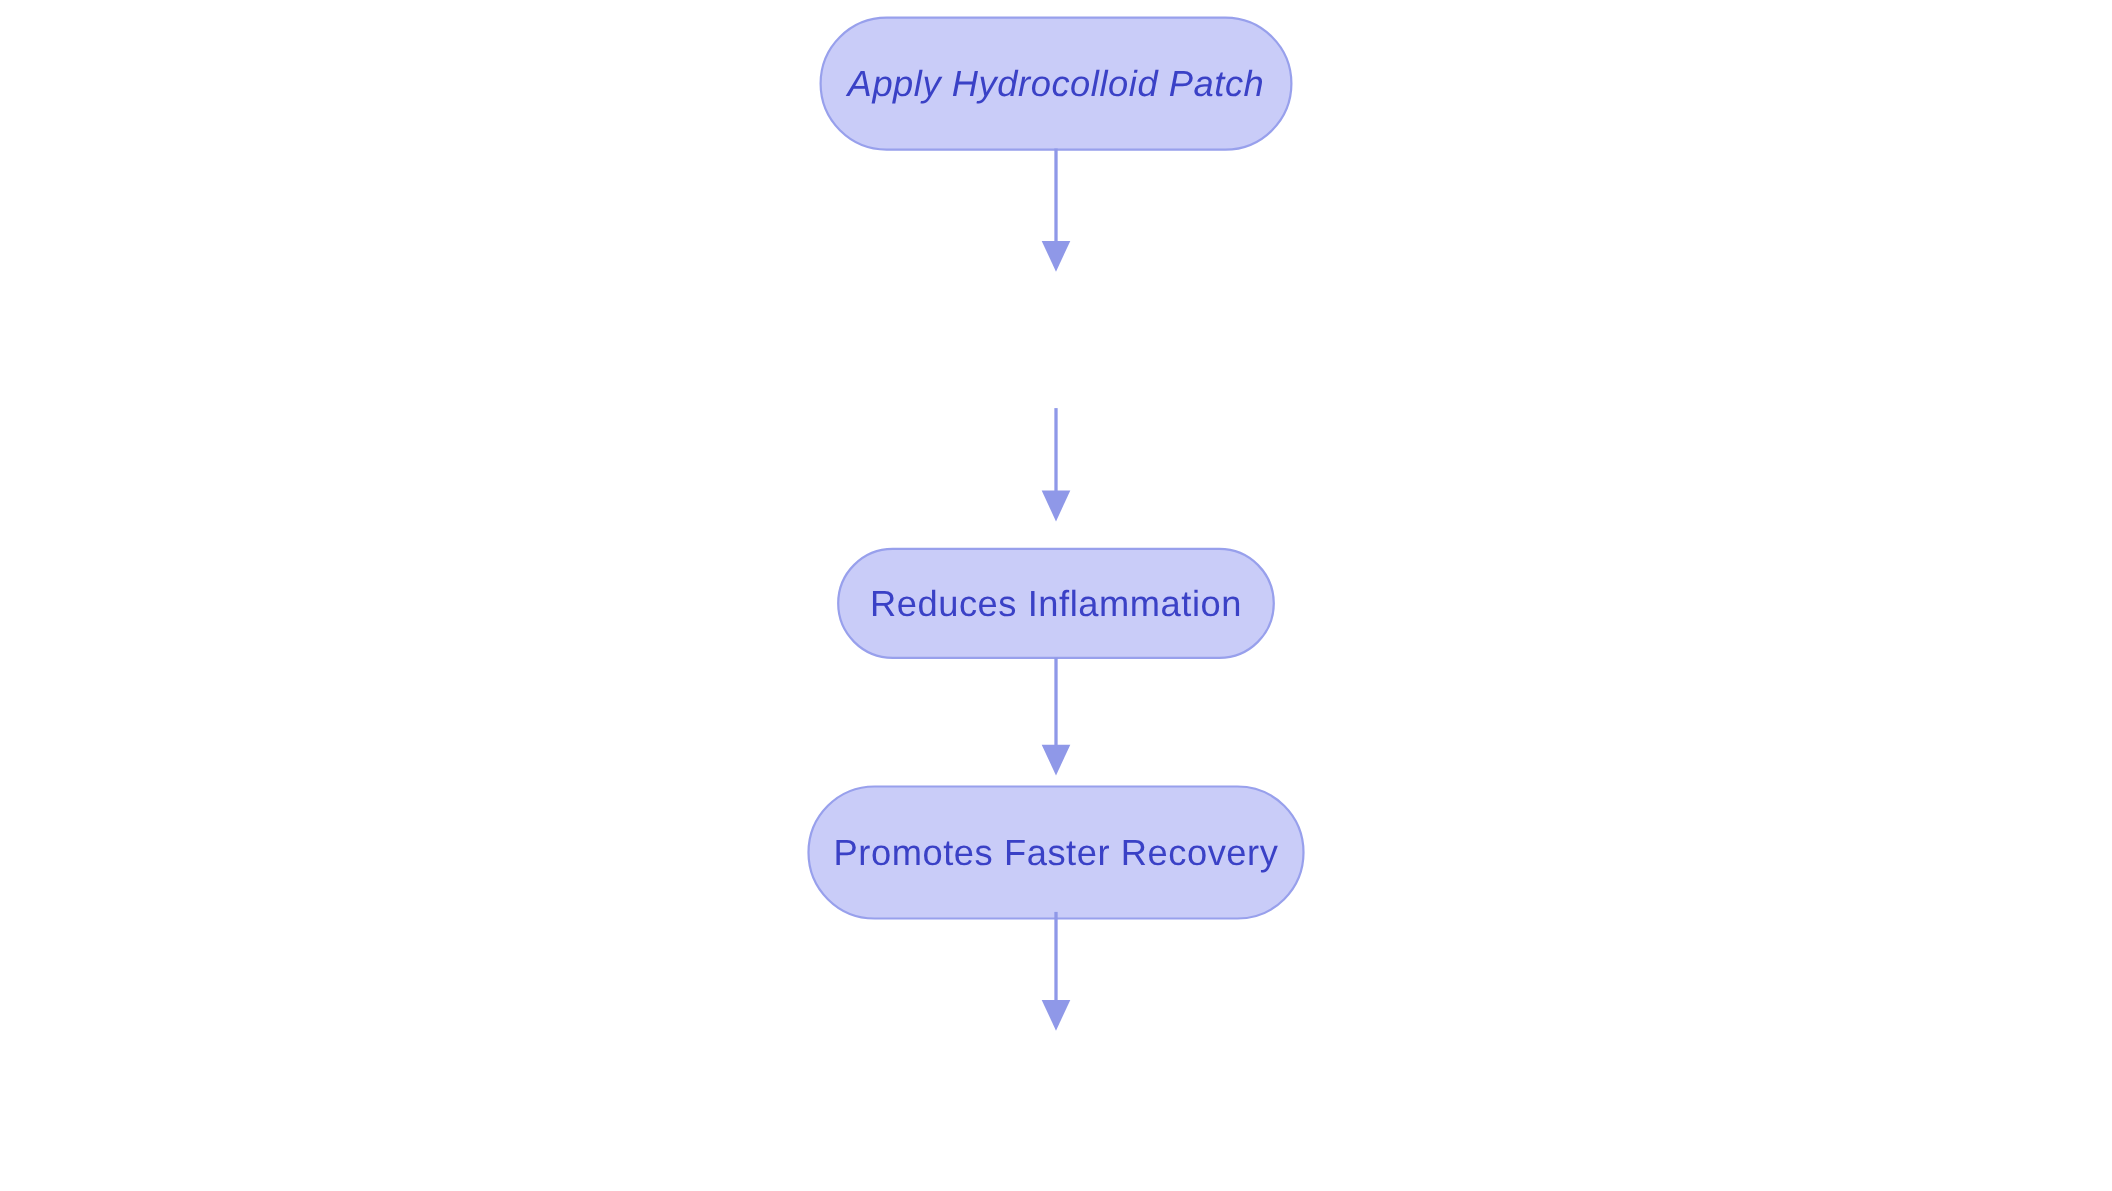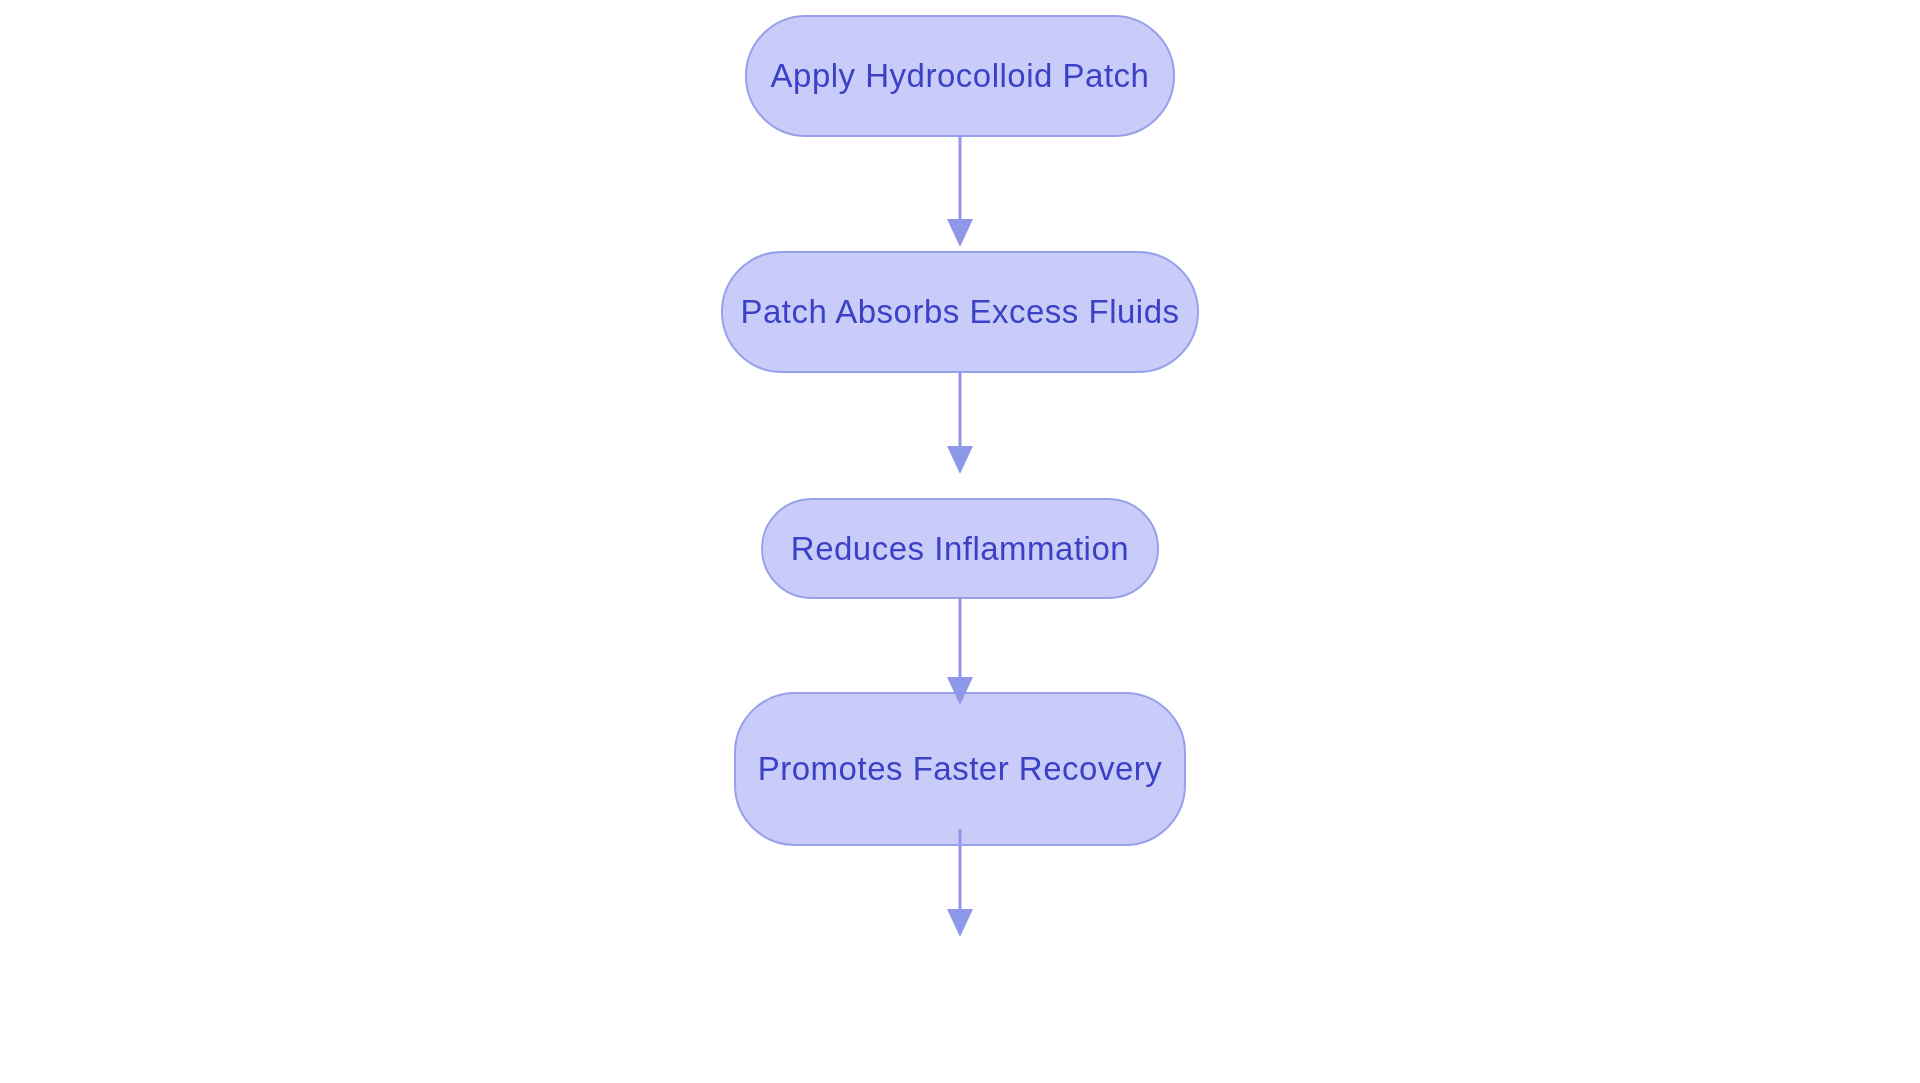--- a/index.html
+++ b/index.html
@@ -51,30 +51,27 @@
     height: 0;
     border-left: 13px solid transparent;
     border-right: 13px solid transparent;
     border-top: 28px solid var(--arrow-color, #8f98e8);
   }
 </style>
 </head>
 <body>
 
 <div class="canvas" style="--node-fill: #c9ccf8; --node-border: #98a0ec; --node-text: #3a41c6; --arrow-color: #8f98e8; background: rgb(255, 255, 255);">
-    <div class="flow-node" style="top: 15px; width: 430px; height: 122px;">
+    <div class="flow-node" style="top: 15px; width: 430px; height: 122px; font-style: italic;">
       <span class="node-label">Apply Hydrocolloid Patch</span>
-    </div>
-    <div class="flow-node" style="top: 251px; width: 478px; height: 122px;">
-      <span class="node-label">Patch Absorbs Excess Fluids</span>
     </div>
     <div class="flow-node" style="top: 498px; width: 398px; height: 101px;">
       <span class="node-label">Reduces Inflammation</span>
     </div>
-    <div class="flow-node" style="top: 692px; width: 452px; height: 154px;">
+    <div class="flow-node" style="top: 714px; width: 452px; height: 122px;">
       <span class="node-label">Promotes Faster Recovery</span>
     </div>
     <div class="arrow-stem" style="top: 135px; height: 86px;"></div>
     <div class="arrow-head" style="top: 219px; border-left-width: 13px; border-right-width: 13px; border-top-width: 28px;"></div>
     <div class="arrow-stem" style="top: 371px; height: 77px;"></div>
     <div class="arrow-head" style="top: 446px; border-left-width: 13px; border-right-width: 13px; border-top-width: 28px;"></div>
     <div class="arrow-stem" style="top: 598px; height: 81px;"></div>
     <div class="arrow-head" style="top: 677px; border-left-width: 13px; border-right-width: 13px; border-top-width: 28px;"></div>
     <div class="arrow-stem" style="top: 829px; height: 82px;"></div>
     <div class="arrow-head" style="top: 909px; border-left-width: 13px; border-right-width: 13px; border-top-width: 28px;"></div>

